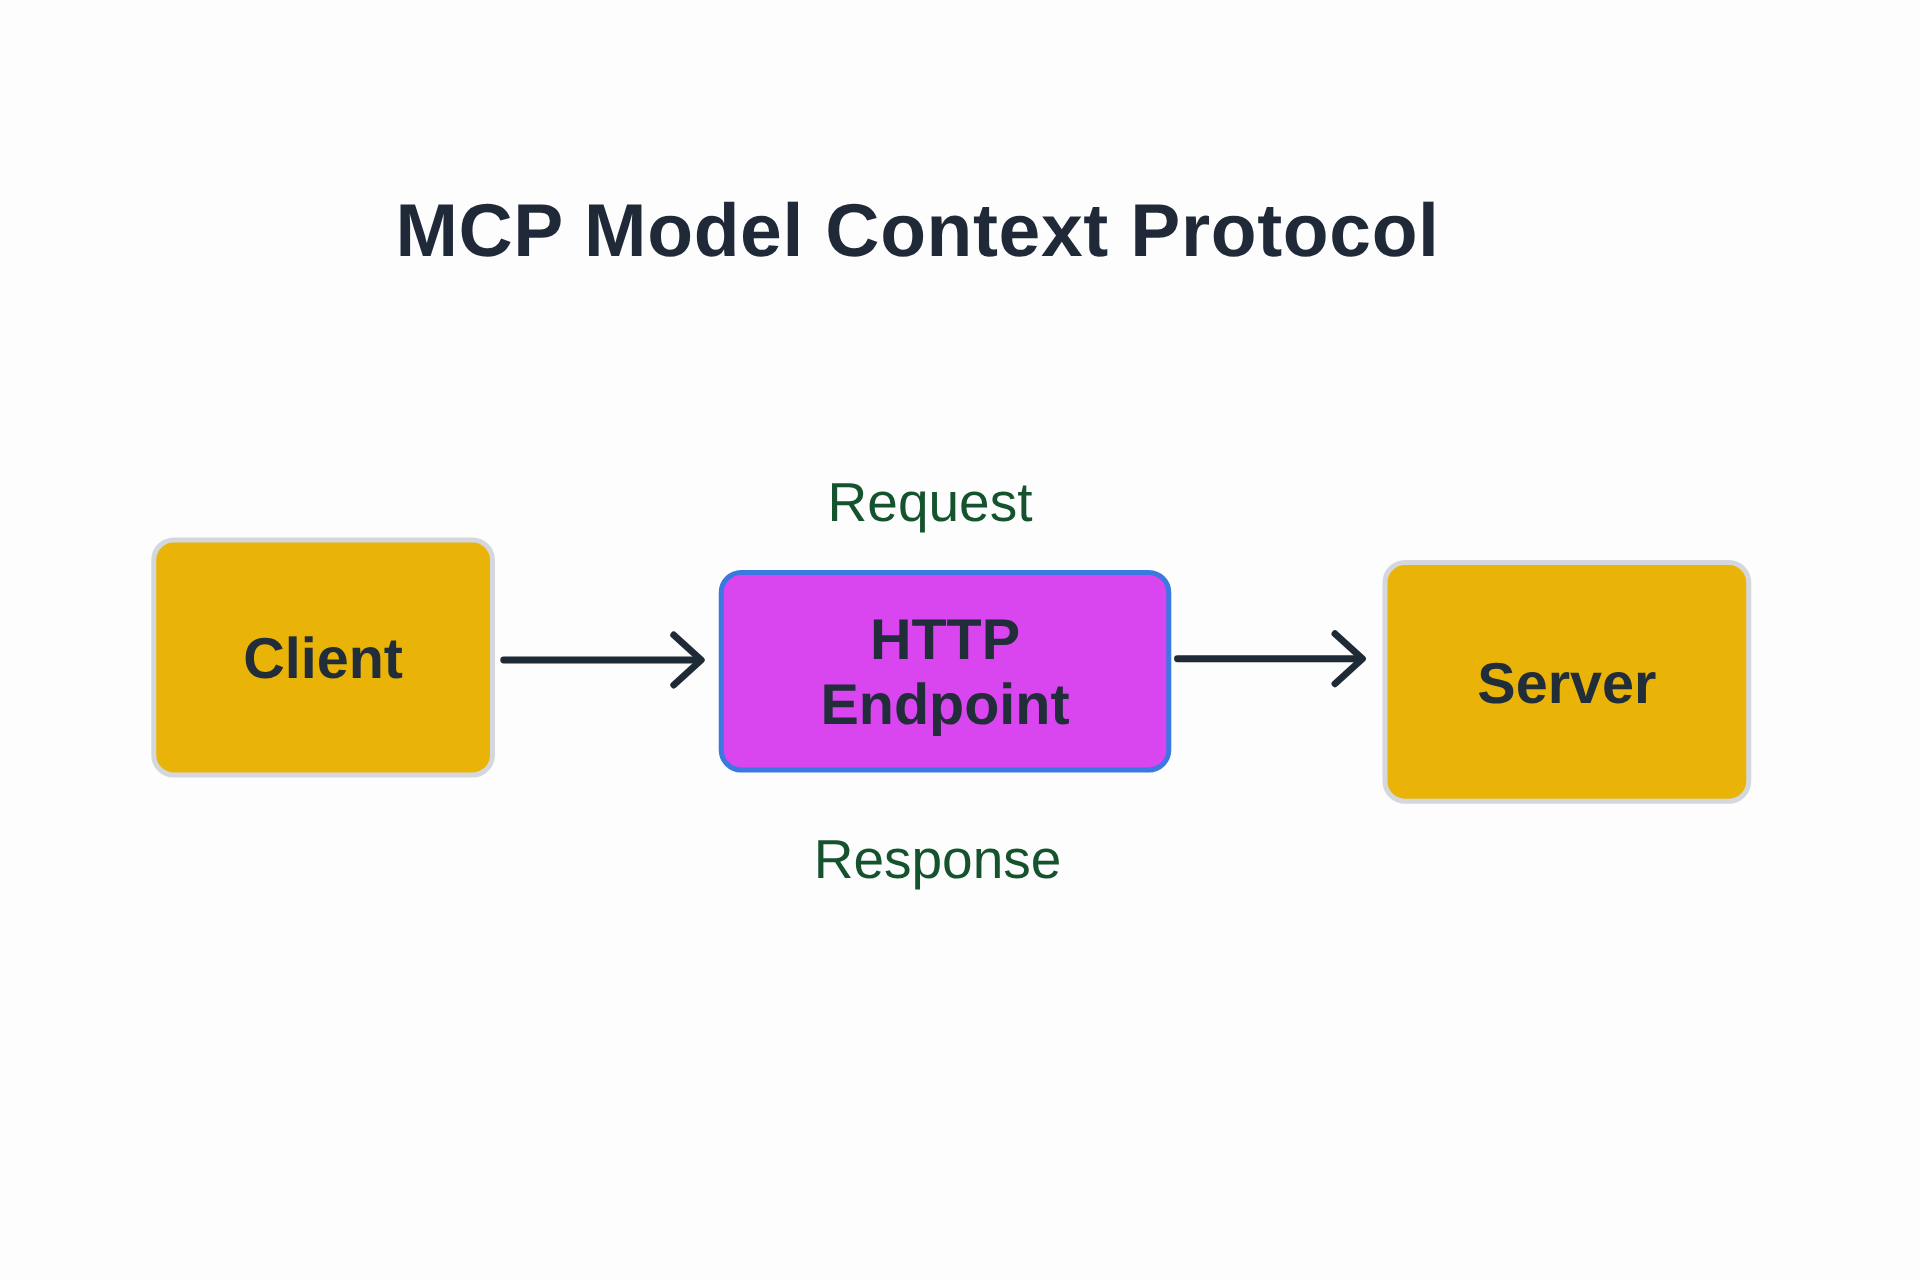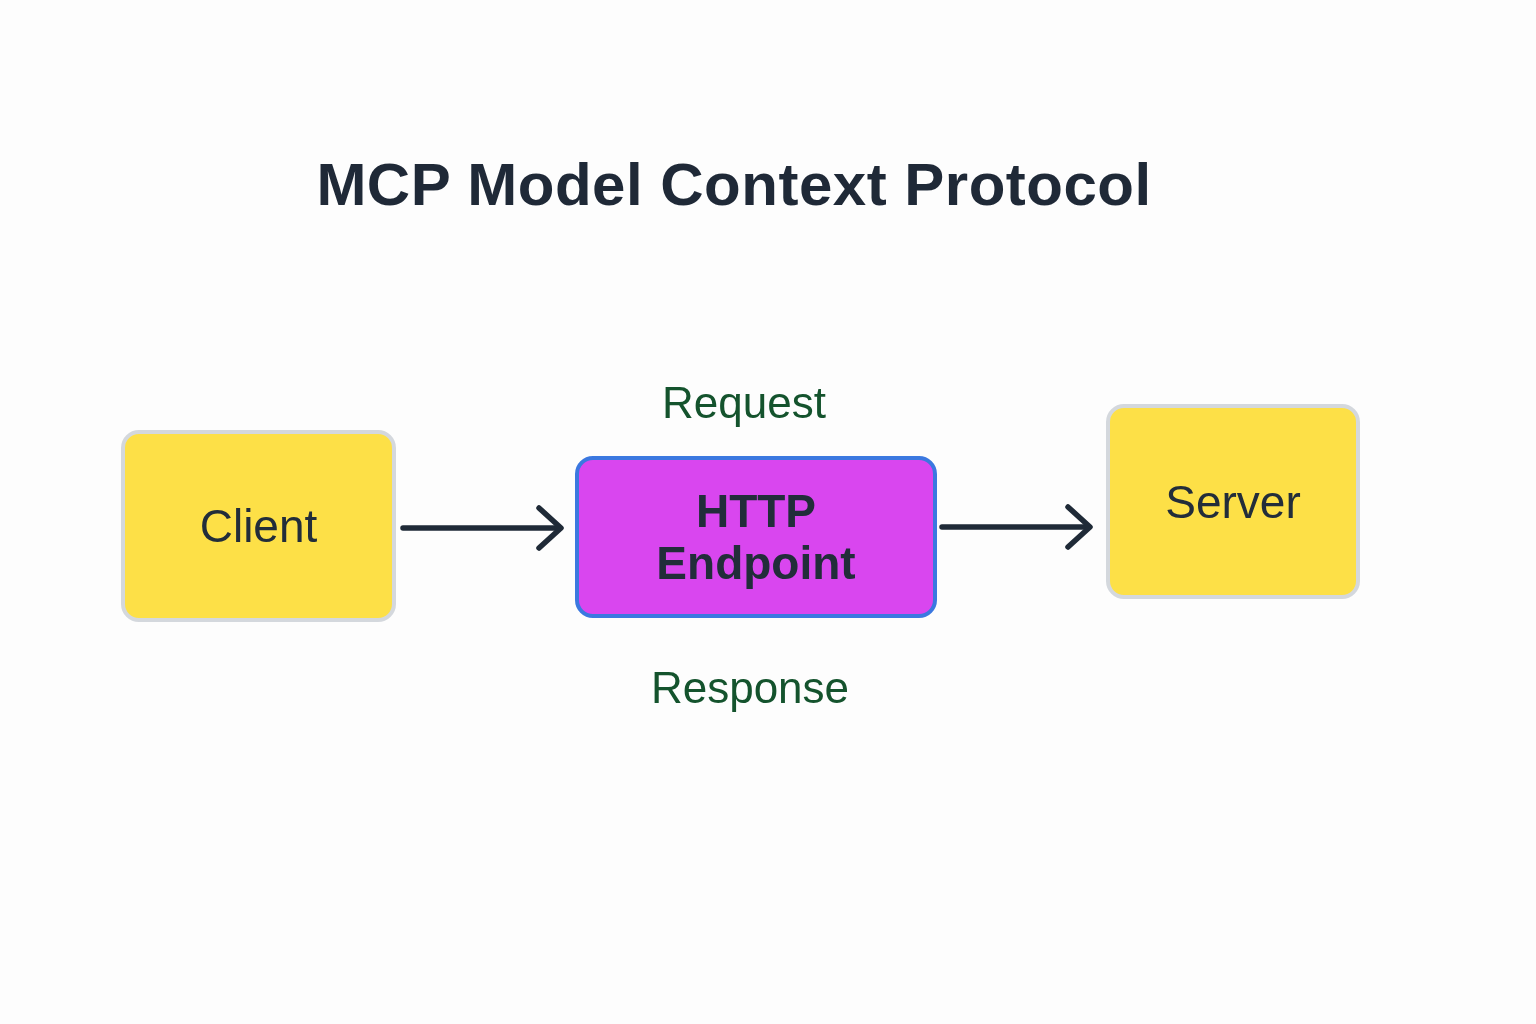--- a/index.html
+++ b/index.html
@@ -34,33 +34,34 @@
     display: flex;
     align-items: center;
     justify-content: center;
     border-radius: 18px;
     font-size: 46px;
     font-weight: 500;
     color: #222d3a;
     text-align: center;
   }
   .node-plain {
-    background: #fde047;
+    background: #eab308;
     border: 4px solid #d4d8dd;
+    font-weight: bold;
   }
   .node-client {
     left: 121px;
     top: 430px;
     width: 275px;
     height: 192px;
   }
   .node-server {
     left: 1106px;
-    top: 404px;
-    width: 254px;
+    top: 448px;
+    width: 295px;
     height: 195px;
   }
   .node-endpoint {
     left: 575px;
     top: 456px;
     width: 362px;
     height: 162px;
     background: #d946ef;
     border: 4px solid #3b78e0;
     font-weight: 600;

